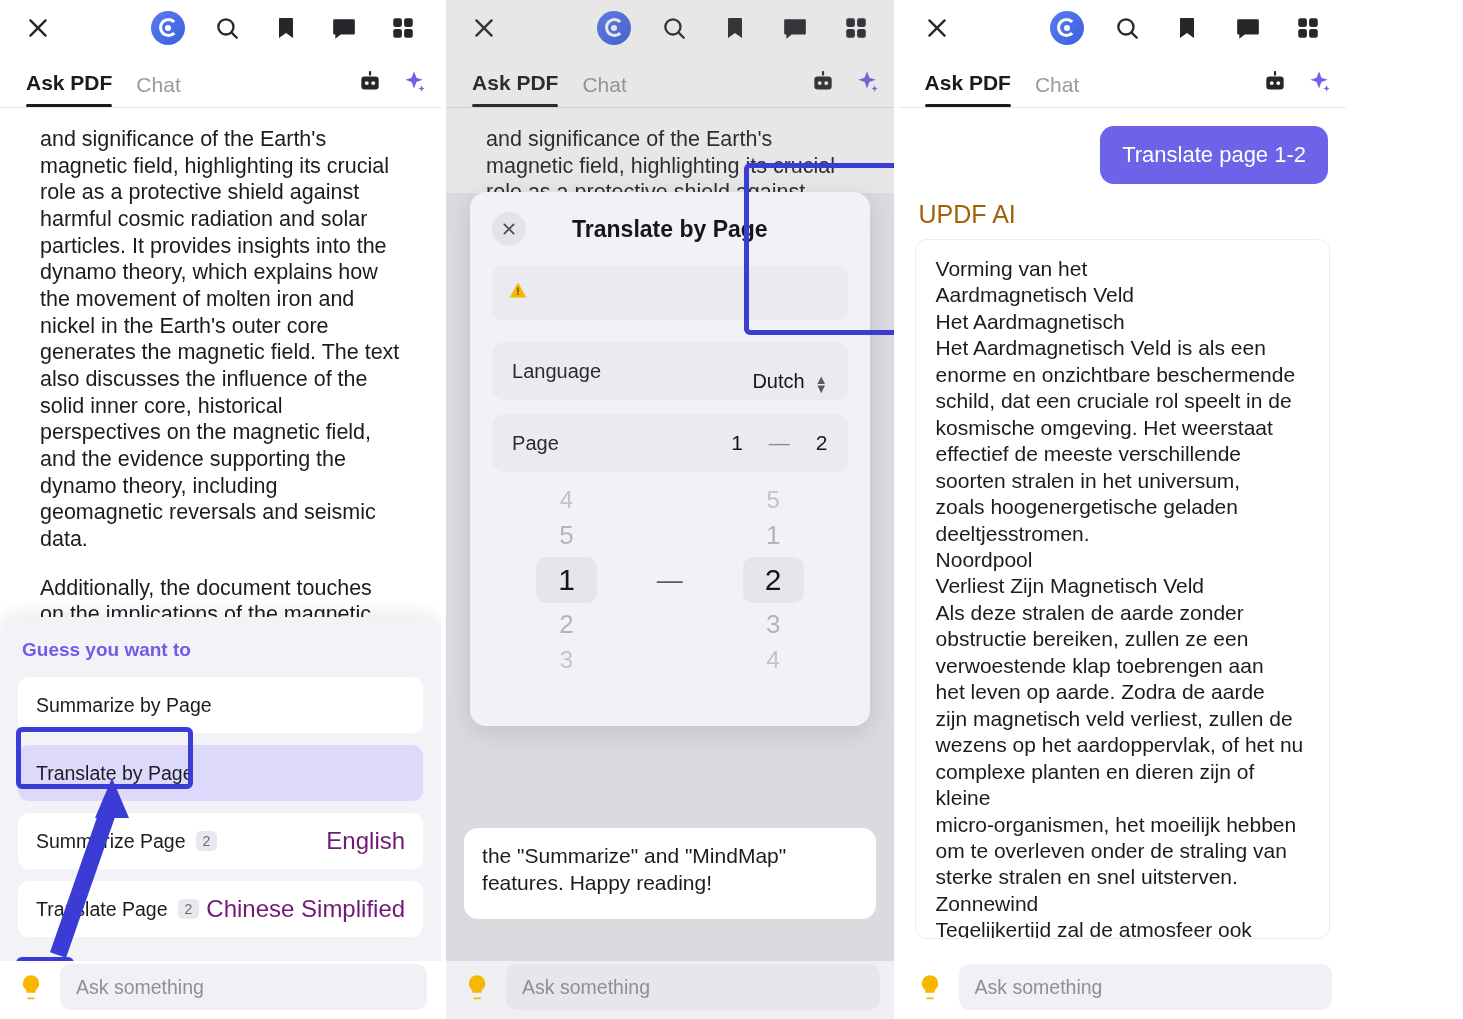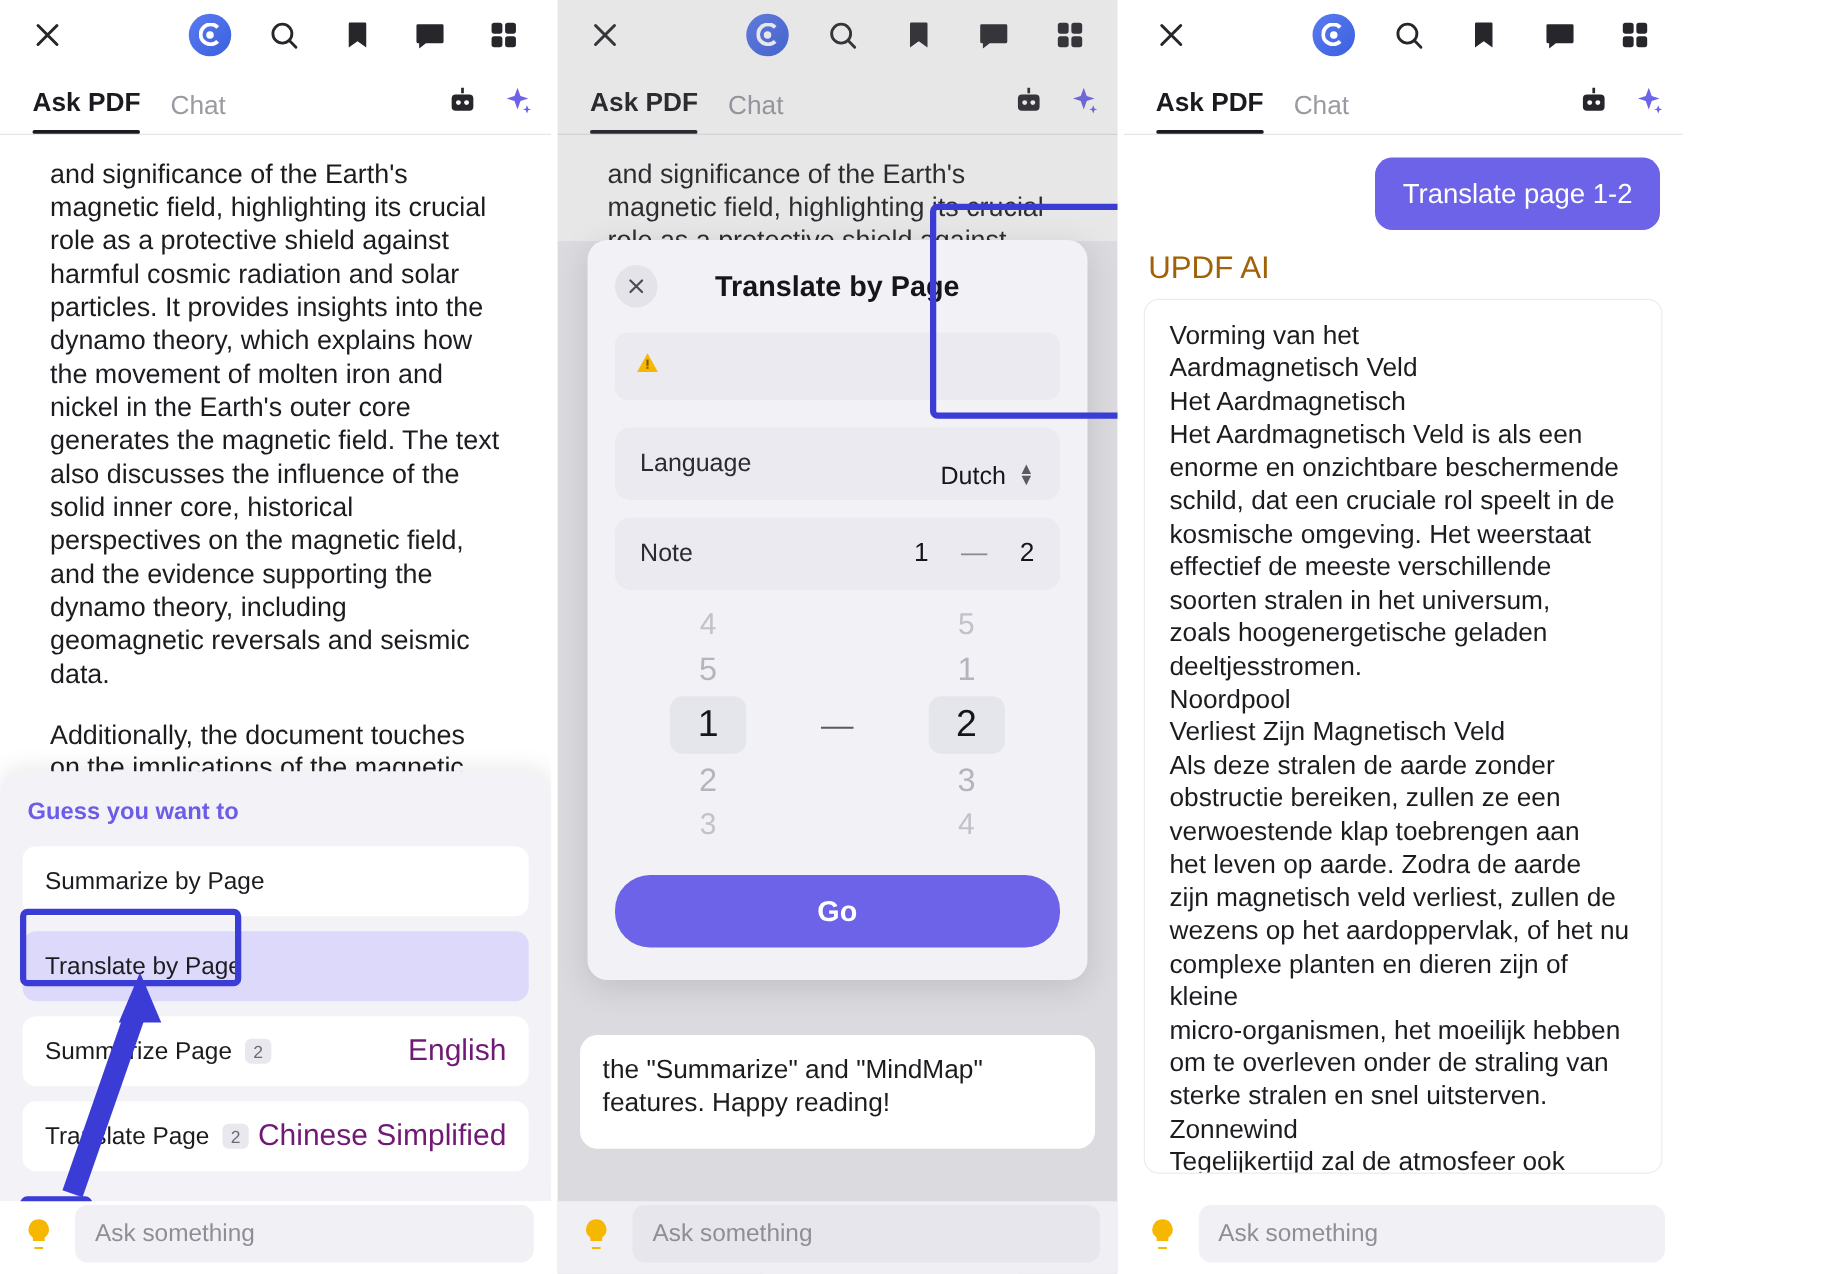--- a/index.html
+++ b/index.html
@@ -201,21 +201,21 @@
     border-radius: 12px;
     height: 58px;
     display: flex; align-items: center;
     padding: 0 20px;
     margin-bottom: 14px;
     font-size: 20px; color: #2a2a31;
     position: relative;
   }
   .row .value {
     margin-left: auto;
-    display: flex; align-items: flex-start; gap: 10px;
+    display: flex; align-items: flex-end; gap: 10px;
     font-size: 20px; color: #15151a; margin-top: 20px;
   }
   .stepper-arrows { display: flex; flex-direction: column; line-height: 0.7; font-size: 13px; color: #5a5a63; }
   .page-values {
     margin-left: auto; display: flex; align-items: center; gap: 26px;
     font-size: 21px; color: #15151a;
   }
   .dash { color: #8a8a93; }
   .picker {
     display: flex; align-items: center; justify-content: center;
@@ -492,21 +492,21 @@
 
       <div class="row">
         <span>Language</span>
         <span class="value">
           <span>Dutch</span>
           <span class="stepper-arrows">▲<br>▼</span>
         </span>
       </div>
 
       <div class="row">
-        <span>Note</span>
+        <span>Page</span>
         <span class="page-values">
           <span>1</span>
           <span class="dash">—</span>
           <span>2</span>
         </span>
       </div>
 
       <div class="picker">
         <div class="wheel">
           <span>4</span>
@@ -518,21 +518,20 @@
         <div class="picker-dash">—</div>
         <div class="wheel">
           <span>5</span>
           <span class="near">1</span>
           <span class="sel">2</span>
           <span class="near">3</span>
           <span>4</span>
         </div>
       </div>
 
-      <div class="go-btn">Go</div>
     </div>
 
     <div class="sel-box" style="left:298px; top:163px; width:168px; height:172px;"></div>
 
     <div class="ask-bar" style="background:#efeff4;">
       <div class="bulb">
         <svg width="28" height="28" viewBox="0 0 24 24" fill="#f5b700">
             <path d="M9 21h6v1.5H9zM12 2a7 7 0 0 0-4 12.7V17h8v-2.3A7 7 0 0 0 12 2z"></path>
           </svg>
       </div>

